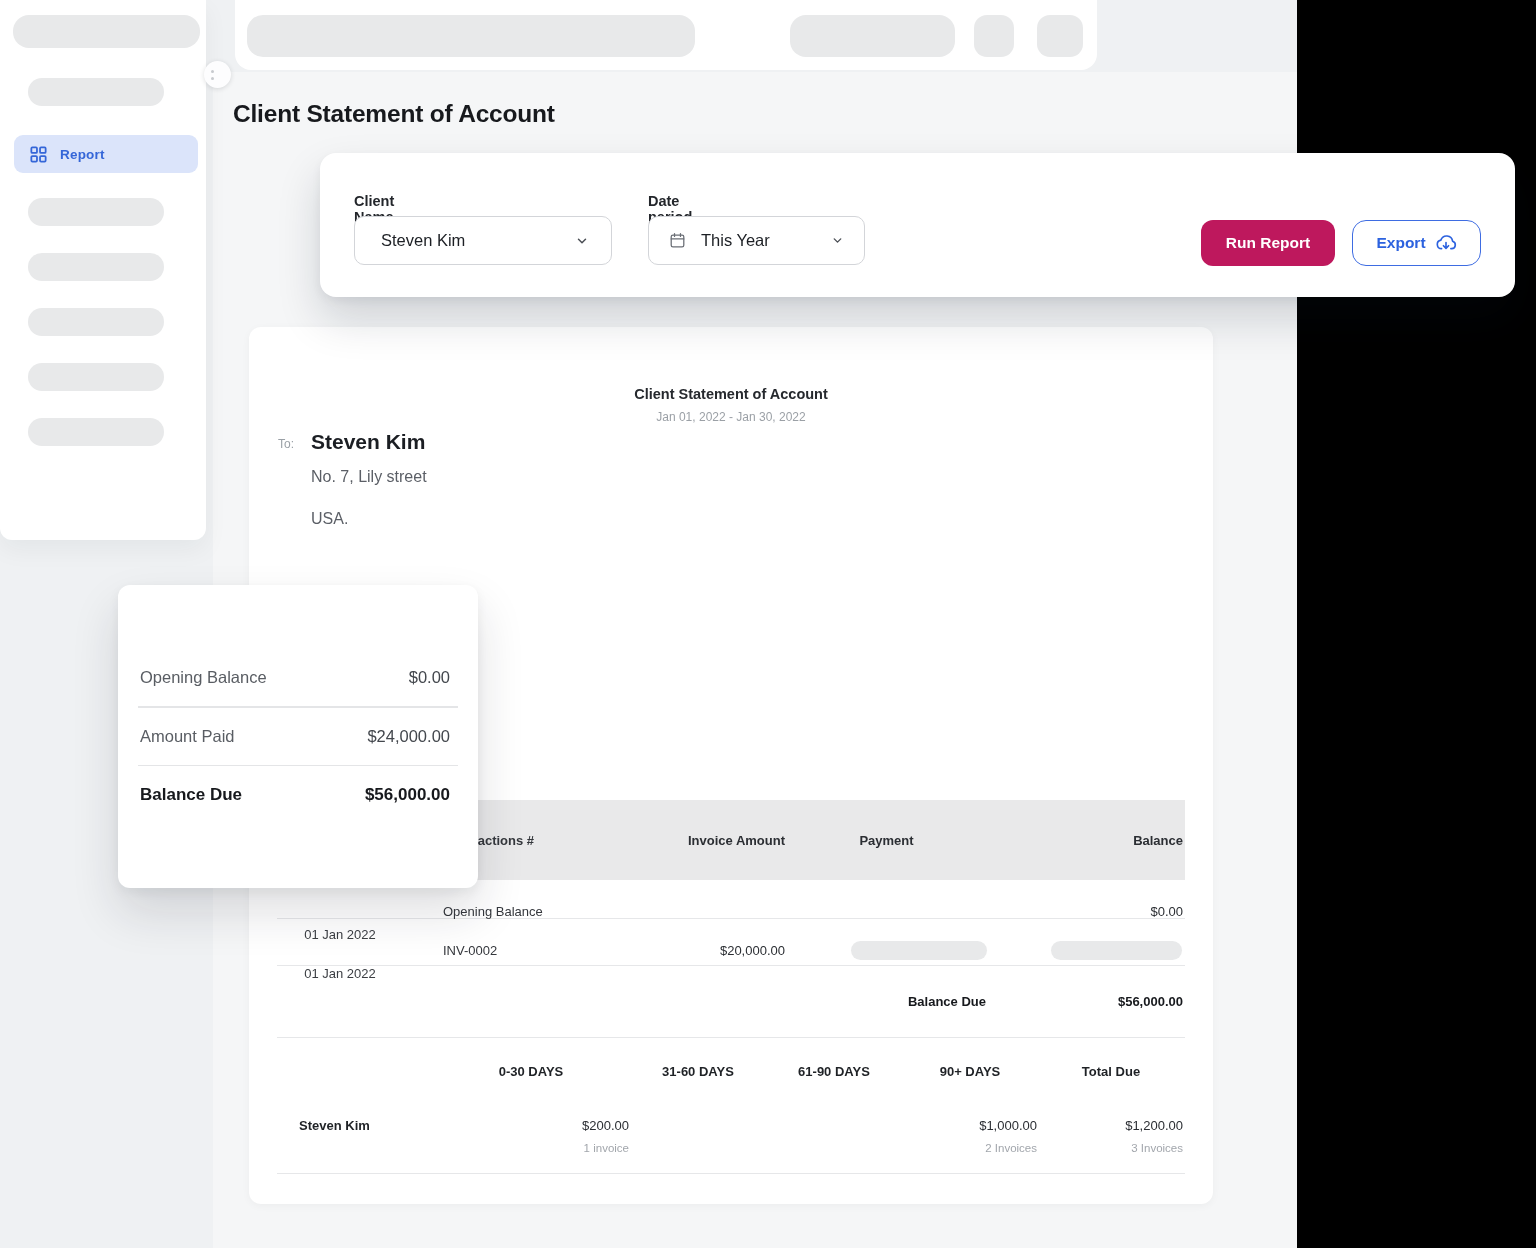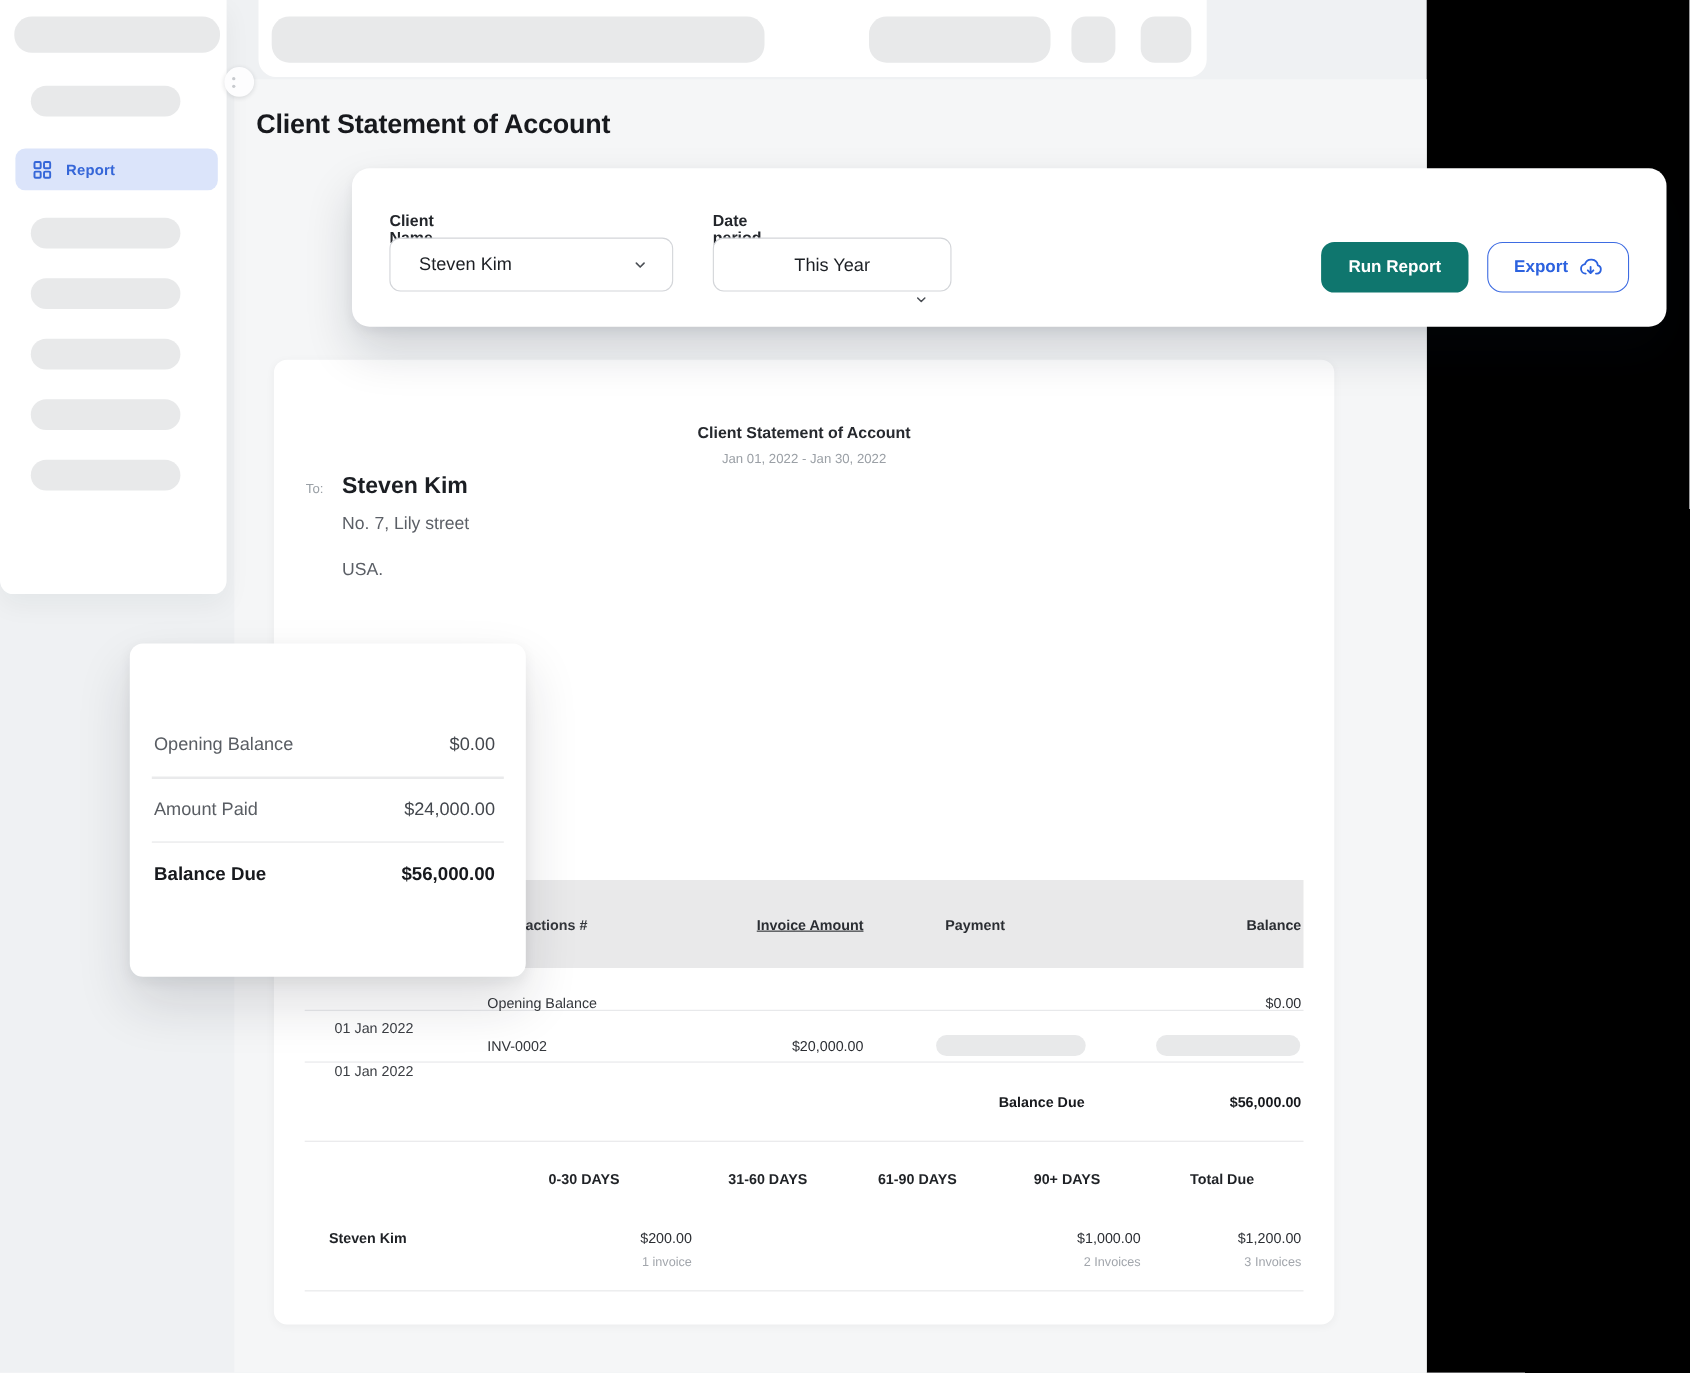--- a/index.html
+++ b/index.html
@@ -35,21 +35,21 @@
   
   .page-title{position:absolute;left:233px;top:100px;font-size:24.5px;font-weight:700;color:#17191d;letter-spacing:-.2px;z-index:2;}
 
   
   .filter-card{position:absolute;left:320px;top:153px;width:1195px;height:144px;background:#fff;border-radius:16px;z-index:6;box-shadow:0 22px 44px rgba(15,23,42,.16),0 4px 10px rgba(15,23,42,.06);}
   .field{position:absolute;top:0;height:100%;}
   .field-label{position:absolute;top:40px;font-size:14.5px;font-weight:600;color:#23262b;}
   .select{position:absolute;top:63px;height:49px;background:#fff;border:1px solid #d3d5d9;border-radius:10px;display:flex;align-items:center;box-sizing:border-box;cursor:pointer;}
   .select .val{font-size:16.5px;color:#1c1f24;}
   .select .chev{margin-left:auto;display:flex;}
-  .btn-run{position:absolute;left:881px;top:67px;width:134px;height:46px;background:#0f766e;border:none;border-radius:12px;color:#fff;font-size:15.5px;font-weight:600;font-family:inherit;cursor:pointer;}
+  .btn-run{position:absolute;left:881px;top:67px;width:134px;height:46px;background:#be185d;border:none;border-radius:12px;color:#fff;font-size:15.5px;font-weight:600;font-family:inherit;cursor:pointer;}
   .btn-export{position:absolute;left:1032px;top:67px;width:129px;height:46px;background:#fff;border:1.5px solid #3e6ce2;border-radius:14px;color:#2c62df;font-size:15.5px;font-weight:600;font-family:inherit;cursor:pointer;display:flex;align-items:center;justify-content:center;gap:9px;}
 
   
   .doc-card{position:absolute;left:249px;top:327px;width:964px;height:877px;background:#fff;border-radius:12px;z-index:3;box-shadow:0 2px 8px rgba(20,25,35,.04);}
   .doc-company{position:absolute;left:0;right:0;top:28px;text-align:center;font-size:20px;font-weight:700;color:#1e2125;}
   .doc-subtitle{position:absolute;left:0;right:0;top:59px;text-align:center;font-size:14.5px;font-weight:700;color:#26292e;}
   .doc-daterange{position:absolute;left:0;right:0;top:83px;text-align:center;font-size:12px;color:#9ba0a6;}
   .to-label{position:absolute;left:29px;top:110px;font-size:12px;color:#9aa0a6;}
   .to-name{position:absolute;left:62px;top:103px;font-size:21px;font-weight:700;color:#1b1e23;}
   .to-addr1{position:absolute;left:62px;top:141px;font-size:16px;color:#5b5f66;}
@@ -140,21 +140,21 @@
         <span class="val">Steven Kim</span>
         <span class="chev">
           <svg width="14" height="14" viewBox="0 0 16 16">
               <path d="M4 6l4 4 4-4" fill="none" stroke="#4b4f55" stroke-width="1.7" stroke-linecap="round" stroke-linejoin="round"></path>
             </svg>
         </span>
       </div>
     </div>
     <div class="field" style="left:328px;">
       <div class="field-label" style="left:0;">Date period</div>
-      <div class="select" style="left:0;width:217px;padding:0 20px 0 20px;gap:15px;flex-direction:column;">
+      <div class="select" style="left:0;width:217px;padding:0 20px 0 20px;gap:15px;">
         <svg width="17" height="17" viewBox="0 0 20 20">
           <g fill="none" stroke="#6b6f76" stroke-width="1.5" stroke-linecap="round">
             <rect x="2.6" y="3.6" width="14.8" height="14" rx="2"></rect>
             <path d="M6.5 1.8v3.4M13.5 1.8v3.4M2.6 8.2h14.8"></path>
           </g>
         </svg>
         <span class="val">This Year</span>
         <span class="chev">
           <svg width="13" height="13" viewBox="0 0 16 16">
               <path d="M4 6l4 4 4-4" fill="none" stroke="#4b4f55" stroke-width="1.7" stroke-linecap="round" stroke-linejoin="round"></path>
@@ -180,21 +180,21 @@
 
     <div class="to-label">To:</div>
     <div class="to-name">Steven Kim</div>
     <div class="to-addr1">No. 7, Lily street</div>
     <div class="to-addr2">USA.</div>
 
     <div class="table-area">
       <div class="tx-grid tx-head">
         <div></div>
         <div class="c-ref">Transactions #</div>
-        <div class="c-right" style="font-weight:700;text-decoration:underline;">Invoice Amount</div>
+        <div class="c-right" style="font-weight:700;">Invoice Amount</div>
         <div class="c-right" style="font-weight:700;text-align:center;">Payment</div>
         <div class="c-right" style="font-weight:700;">Balance</div>
       </div>
 
       <div class="tx-grid tx-row1">
         <div class="c-date">01 Jan 2022</div>
         <div class="c-ref">Opening Balance</div>
         <div class="c-right"></div>
         <div></div>
         <div class="c-right">$0.00</div>

